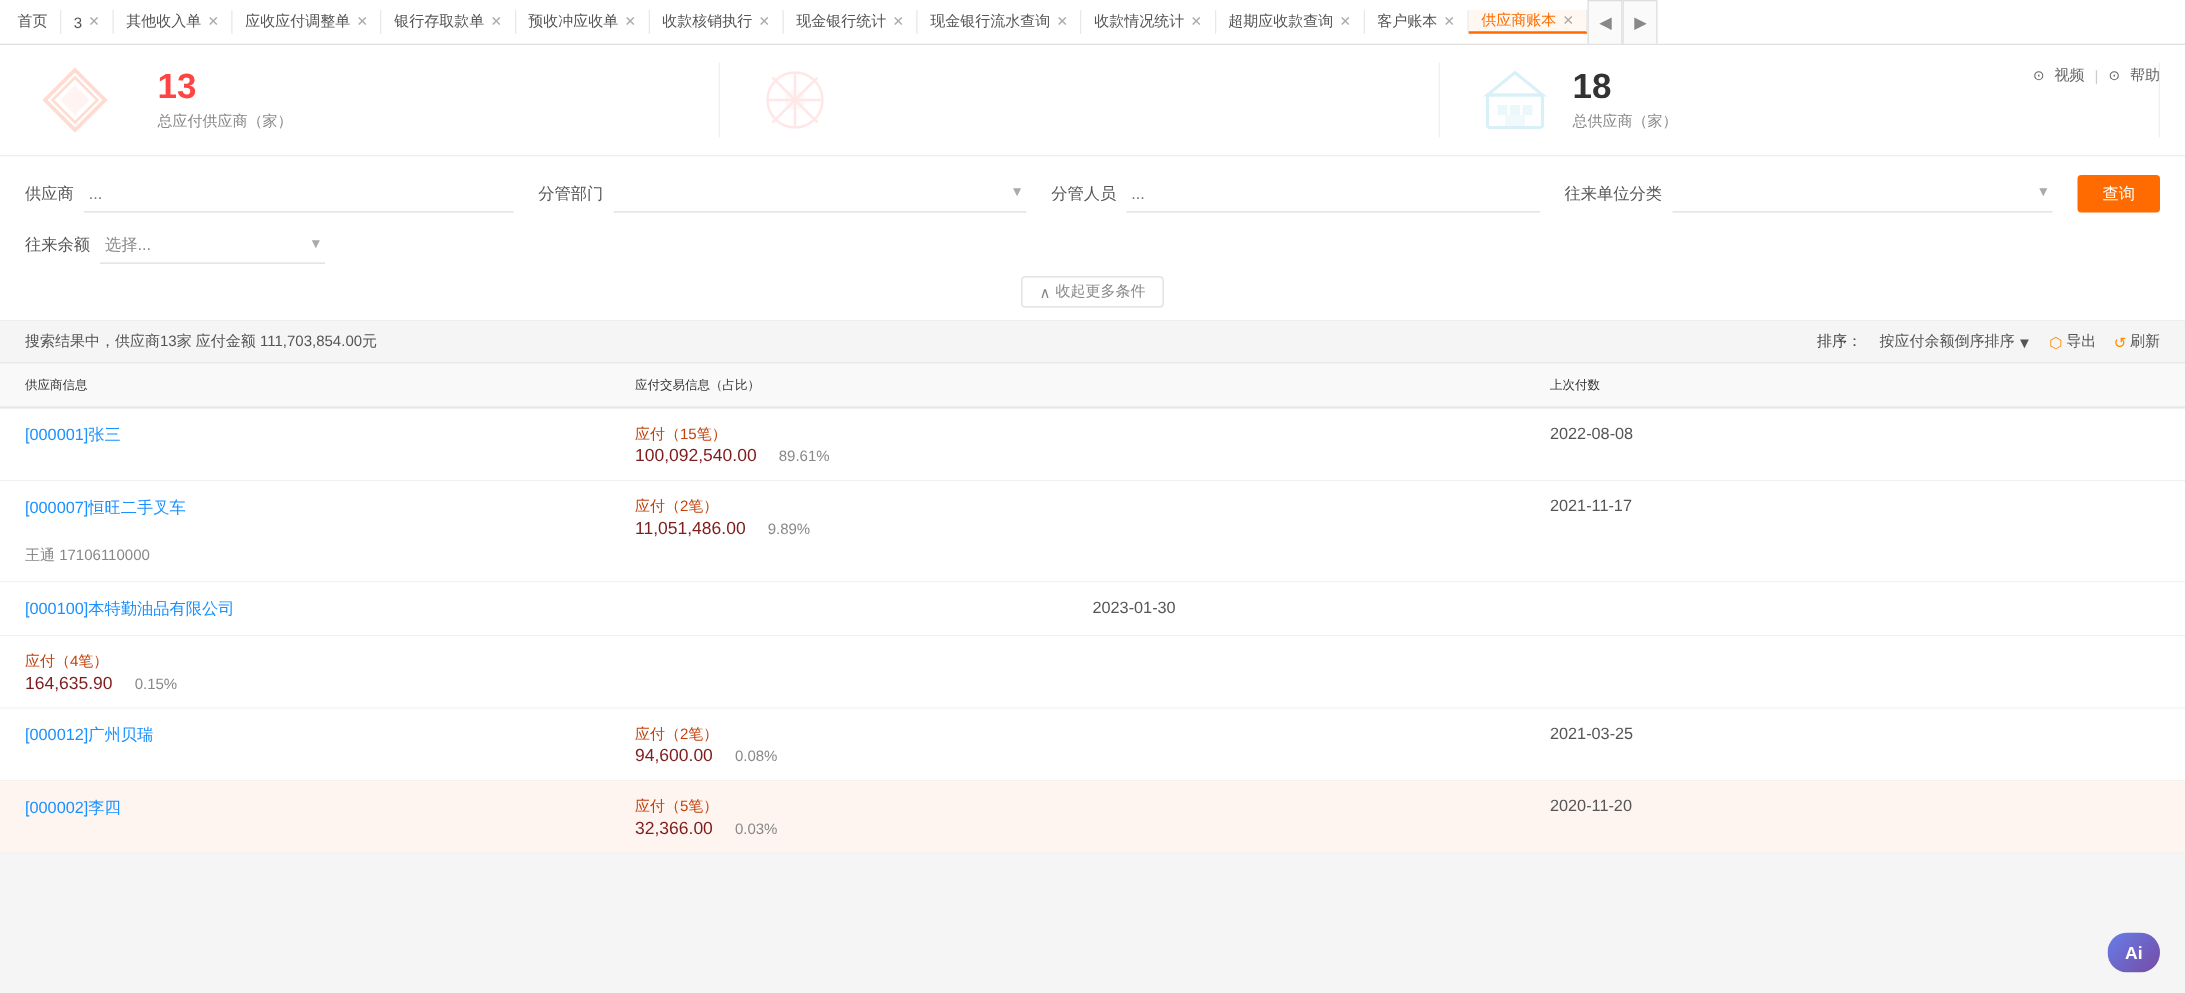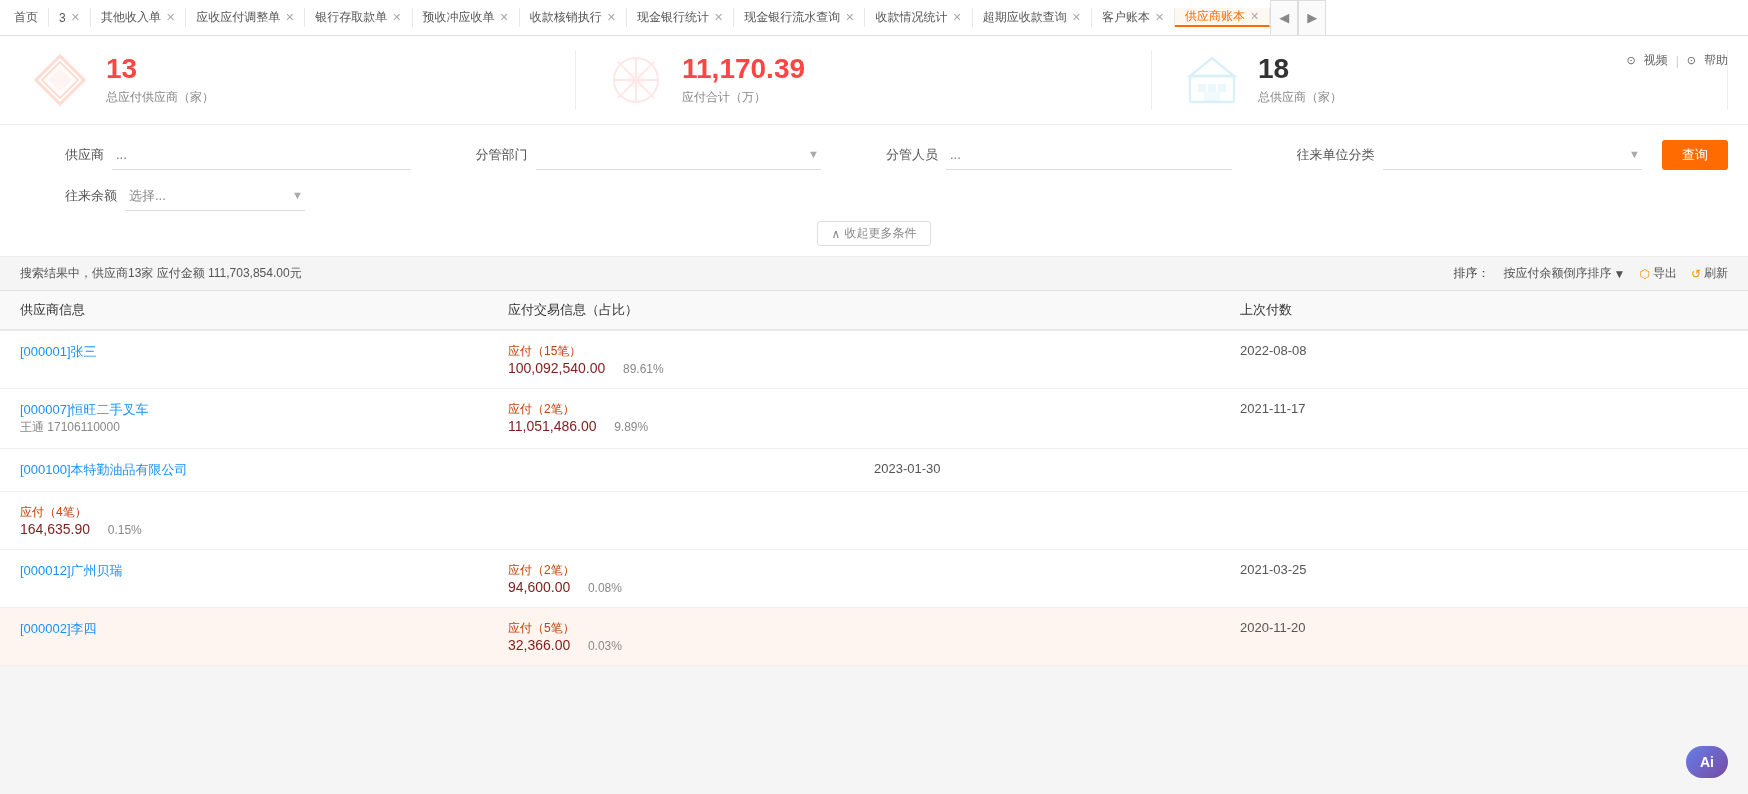--- a/index.html
+++ b/index.html
@@ -41,21 +41,21 @@
       border-bottom: 1px solid #eee;
       position: relative;
     }
     .summary-item {
       display: flex;
       align-items: center;
       flex: 1;
       border-right: 1px solid #eee;
       padding: 0 30px;
     }
-    .summary-item:first-child { padding-left: 10px; }
+    .summary-item:first-child { padding-left: 10px; gap: 20px; }
     .summary-item:last-child { border-right: none; }
     .summary-icon {
       width: 60px;
       height: 60px;
       display: flex;
       align-items: center;
       justify-content: center;
       margin-right: 16px;
       flex-shrink: 0;
     }
@@ -86,21 +86,20 @@
       display: flex;
       align-items: center;
       gap: 20px;
       margin-bottom: 10px;
     }
     .filter-item {
       display: flex;
       align-items: center;
       gap: 8px;
       flex: 1;
-      margin-left: 45px;
     }
     .filter-label { font-size: 13px; color: #555; white-space: nowrap; flex-shrink: 0; }
     .filter-input {
       flex: 1;
       height: 30px;
       border: none;
       border-bottom: 1px solid #ddd;
       outline: none;
       font-size: 13px;
       color: #888;
@@ -191,21 +190,21 @@
       color: #555;
       display: flex;
       align-items: center;
       gap: 3px;
     }
     .table-header {
       display: flex;
       background: #f9f9f9;
       border-bottom: 2px solid #e8e8e8;
       padding: 10px 20px;
-      font-size: 13px;
+      font-size: 10px;
       color: #333;
       font-weight: 500;
     }
     .col-supplier { flex: 2; }
     .col-transaction { flex: 3; }
     .col-lastpay { flex: 2; }
 
     .table-row {
       display: flex;
       border-bottom: 1px solid #f0f0f0;
@@ -214,21 +213,21 @@
       background: #fff;
     }
     .table-row.highlighted { background: #fff5f0; }
 
     .supplier-name {
       color: #1890ff;
       text-decoration: none;
       font-size: 13px;
       cursor: pointer;
     }
-    .supplier-contact { font-size: 12px; color: #888; margin-top: 0; }
+    .supplier-contact { font-size: 12px; color: #888; margin-top: 21px; }
 
     .trans-info .trans-label { font-size: 12px; color: #c2410c; }
     .trans-info .trans-amount { font-size: 14px; color: #7f1d1d; font-weight: 400; cursor: pointer; }
     .trans-info .trans-percent { font-size: 12px; color: #888; margin-left: 14px; }
 
     .last-pay { font-size: 13px; color: #555; }
 
     
     ::-webkit-scrollbar { width: 6px; height: 6px; }
     ::-webkit-scrollbar-track { background: #f0f0f0; }
@@ -312,24 +311,20 @@
   <div class="summary-item">
     <div class="summary-icon">
       <svg viewBox="0 0 56 56" xmlns="http://www.w3.org/2000/svg">
         <circle cx="28" cy="28" r="22" fill="none" stroke="#ffb3b3" stroke-width="2"></circle>
         <line x1="28" y1="6" x2="28" y2="50" stroke="#ffb3b3" stroke-width="2"></line>
         <line x1="6" y1="28" x2="50" y2="28" stroke="#ffb3b3" stroke-width="2"></line>
         <line x1="10" y1="10" x2="46" y2="46" stroke="#ffb3b3" stroke-width="2"></line>
         <line x1="46" y1="10" x2="10" y2="46" stroke="#ffb3b3" stroke-width="2"></line>
         <circle cx="28" cy="28" r="8" fill="#ffb3b3" opacity="0.4"></circle>
       </svg>
-    </div>
-    <div class="summary-text">
-      <div class="big-num">11,170.39</div>
-      <div class="label">应付合计（万）</div>
     </div>
   </div>
 
   <div class="summary-item">
     <div class="summary-icon">
       <svg viewBox="0 0 56 56" xmlns="http://www.w3.org/2000/svg">
         <rect x="6" y="24" width="44" height="26" rx="2" fill="none" stroke="#87ceeb" stroke-width="2.5"></rect>
         <rect x="14" y="32" width="8" height="8" fill="#87ceeb" opacity="0.5"></rect>
         <rect x="24" y="32" width="8" height="8" fill="#87ceeb" opacity="0.5"></rect>
         <rect x="34" y="32" width="8" height="8" fill="#87ceeb" opacity="0.5"></rect>

